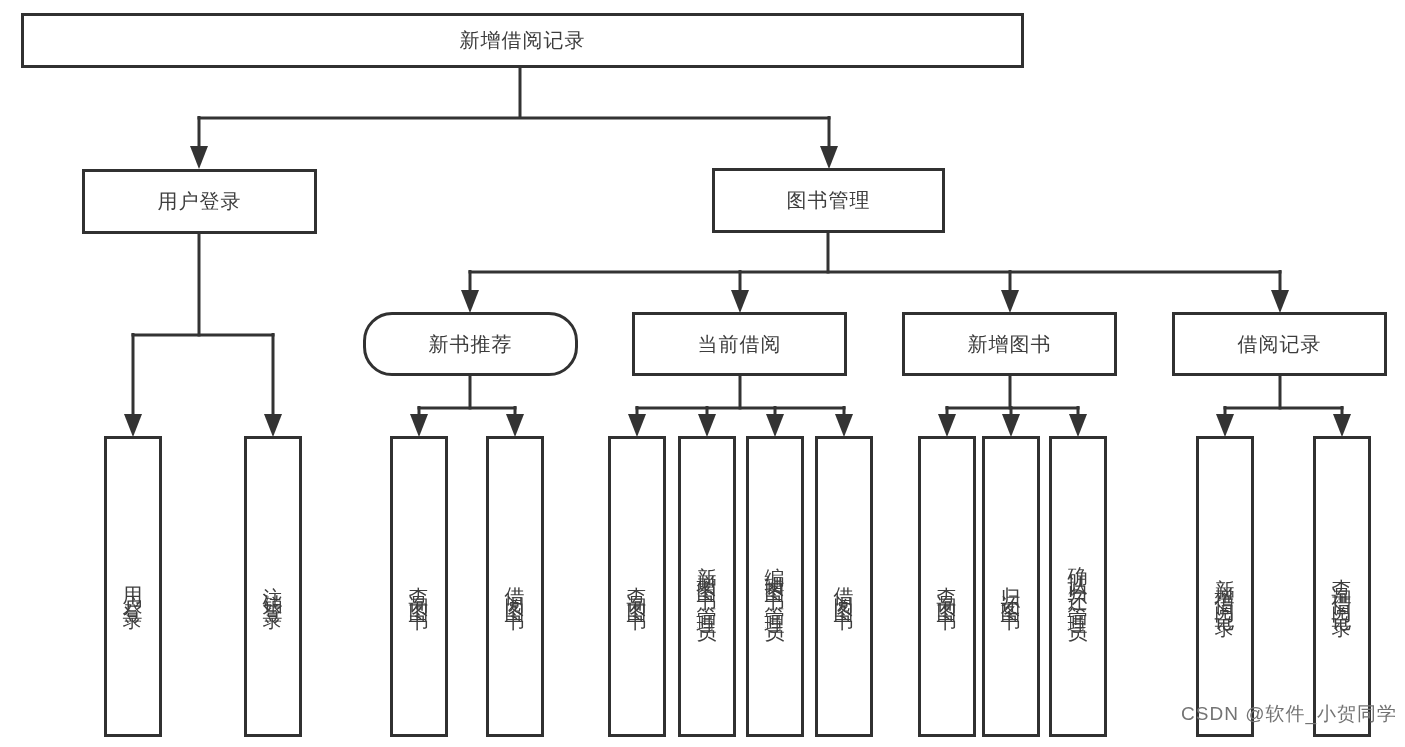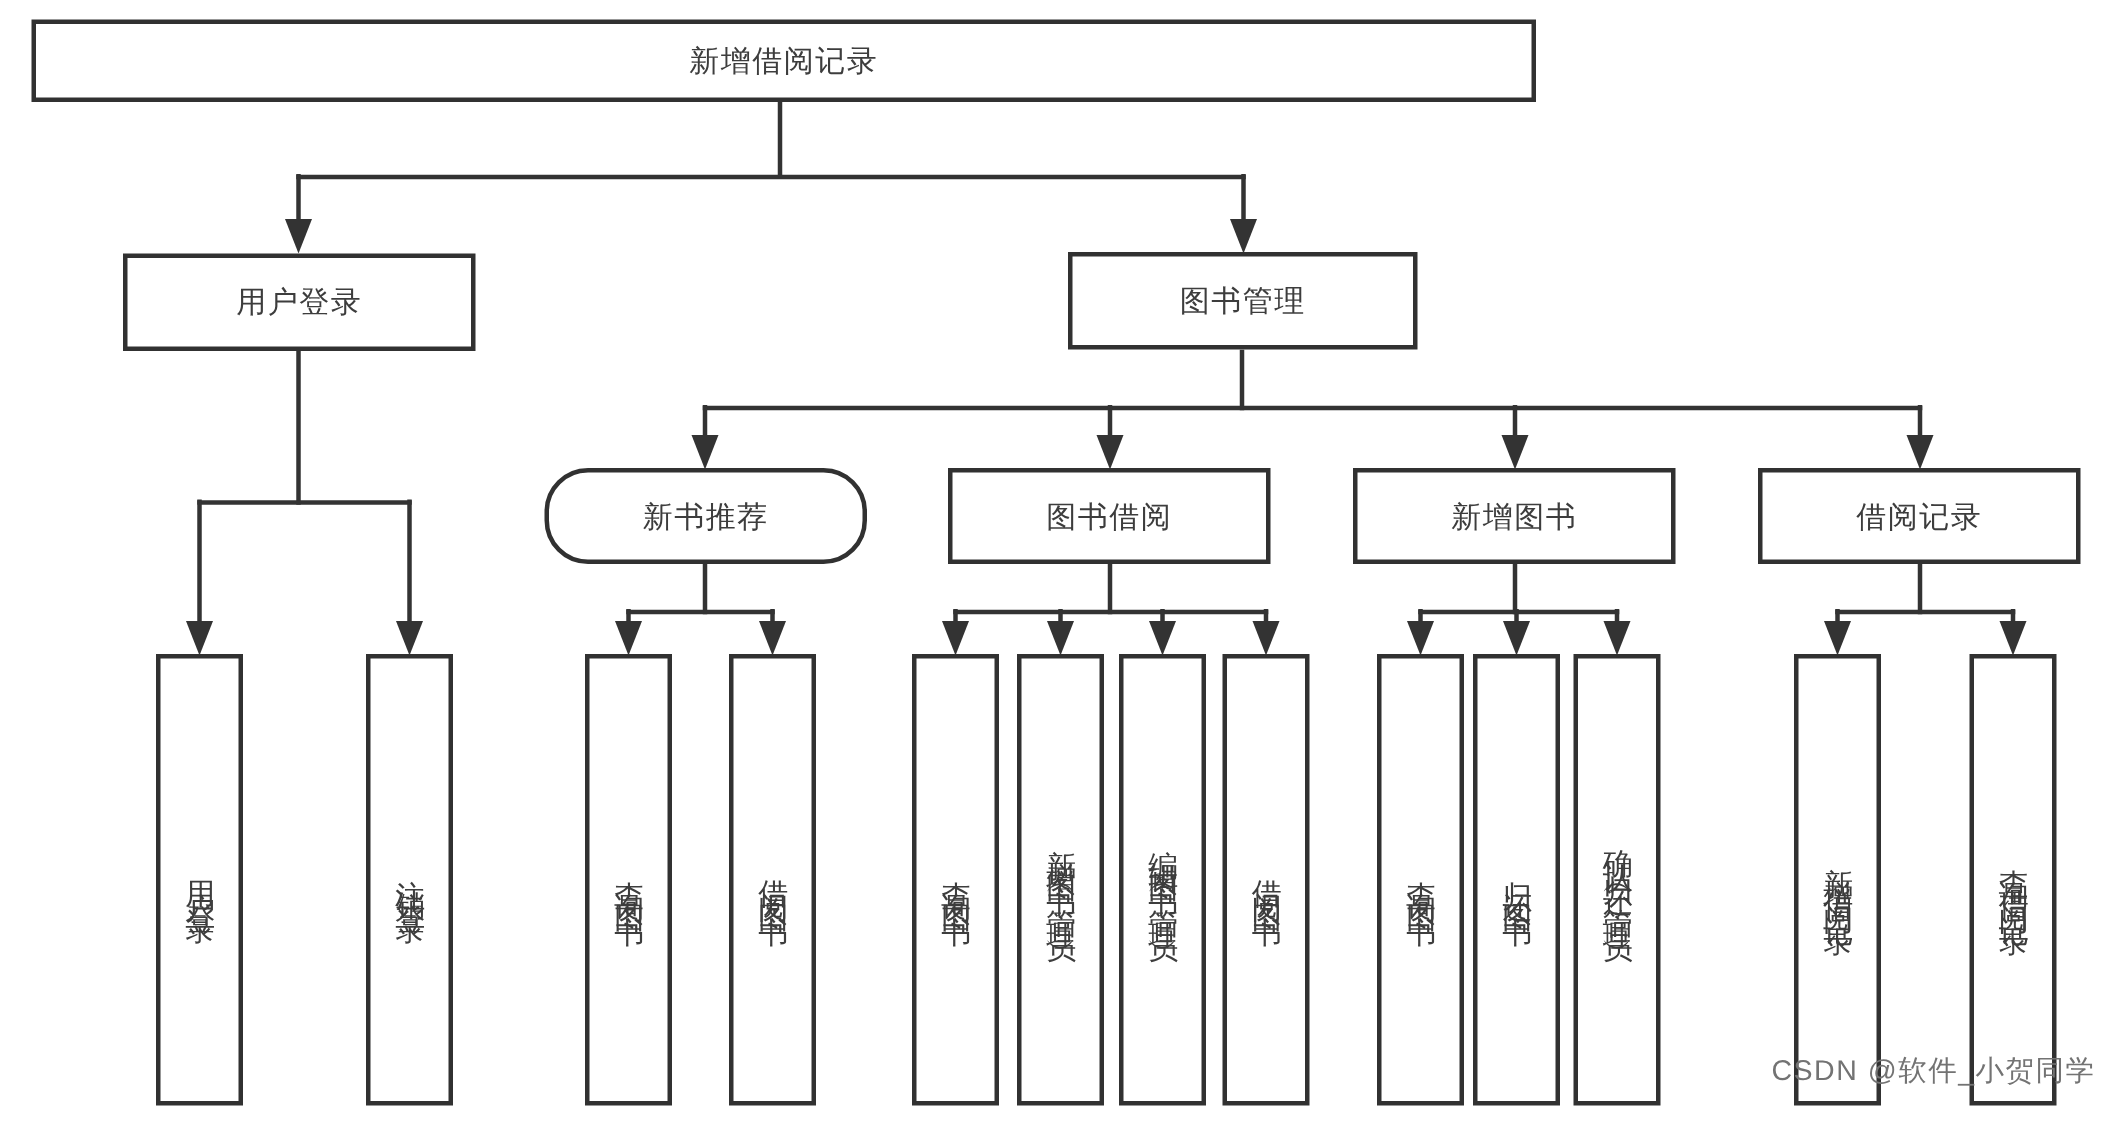--- a/index.html
+++ b/index.html
@@ -124,21 +124,21 @@
     <span>用户登录</span>
   </div>
   <div class="node" style="left:712px; top:168px; width:233px; height:65px;">
     <span>图书管理</span>
   </div>
 
   <div class="node" style="left:363px; top:312px; width:215px; height:64px;border-radius:29px;">
     <span>新书推荐</span>
   </div>
   <div class="node" style="left:632px; top:312px; width:215px; height:64px;">
-    <span>图书借阅</span>
+    <span>当前借阅</span>
   </div>
   <div class="node" style="left:902px; top:312px; width:215px; height:64px;">
     <span>新增图书</span>
   </div>
   <div class="node" style="left:1172px; top:312px; width:215px; height:64px;">
     <span>借阅记录</span>
   </div>
 
   <div class="node leaf" style="left:104px; top:436px; width:58px; height:301px;">
     <span class="v-label">用户登录</span>

